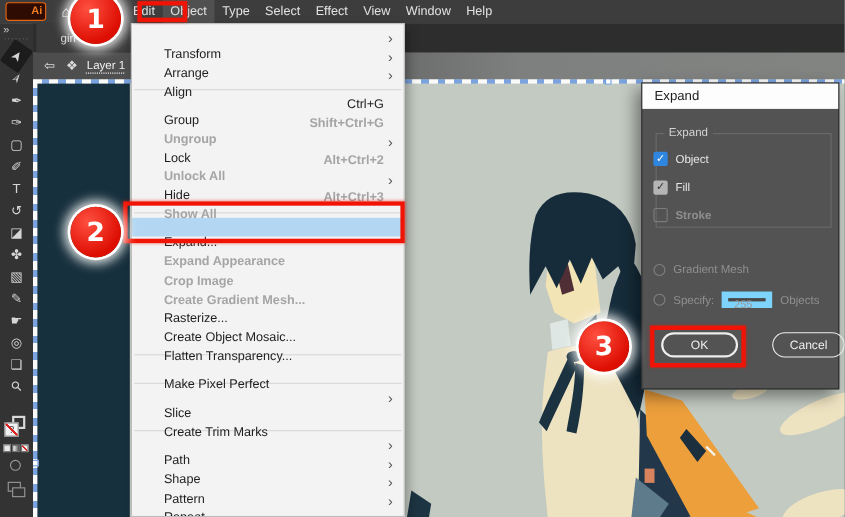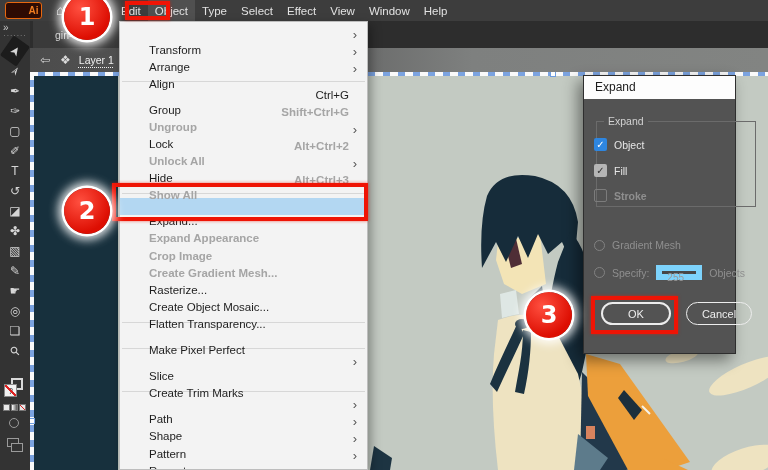--- a/index.html
+++ b/index.html
@@ -72,21 +72,21 @@
       padding:0 10px 0 29px;}
   .mi-label{flex:0 0 auto;margin-top:30px;}
   .mi-shortcut{margin-left:auto;color:#1d1d1d;padding-right:8px;}
   .mi-arrow{margin-left:auto;color:#555;font-size:13px;}
   .mi-shortcut:empty,.mi-arrow:empty{display:none;}
   .mi.disabled,.mi.disabled .mi-shortcut{color:#a5a5a5;font-weight:bold;}
   .mi.highlighted{background:#b3d7f2;}
   .mi-sep{height:1px;background:#d7d7d7;margin:4px 2px;}
 
   
-  #dialog{position:absolute;left:583px;top:75px;width:153px;height:279px;background:#535353;
+  #dialog{position:absolute;left:583px;top:75px;width:180px;height:279px;background:#535353;
           border:1px solid #2e2e2e;box-shadow:-5px 6px 14px rgba(0,0,0,.45);z-index:6;}
   #dlg-title{position:absolute;left:0;top:0;width:100%;height:23px;background:#fdfdfd;
              color:#1c1c1c;font-size:12px;line-height:23px;padding-left:11px;}
   .dlg-group{position:absolute;left:12px;width:160px;border:1px solid #6b6b6b;}
   #dlg-group1{top:45px;height:86px;}
   #dlg-group2{top:145px;height:74px;}
   .dlg-legend{position:absolute;top:-7px;left:7px;background:#535353;padding:0 4px;
               font-size:10.5px;color:#d2d2d2;}
   .dlg-row{position:absolute;left:10px;display:flex;align-items:center;gap:7px;font-size:10.5px;color:#e6e6e6;}
   .dlg-row.dim{color:#8f8f8f;}
@@ -95,21 +95,21 @@
   .cbox.blue{background:#2e86e0;color:#fff;}
   .cbox.gray{background:#b5b5b5;color:#333;}
   .cbox.off{border:1px solid #7c7c7c;color:transparent;}
   .radio{width:11px;height:11px;border:1.5px solid #828282;border-radius:50%;}
   .spec-input{width:46px;height:15px;background:#474747;border:6px solid #7dd3fc;color:#9a9a9a;
               font-size:10px;line-height:14px;padding-left:5px;}
   .dlg-btn{position:absolute;height:23px;border:1.5px solid #ededed;border-radius:12px;
            background:transparent;color:#ededed;font-size:11px;display:flex;align-items:center;
            justify-content:center;}
   #btn-ok{left:17px;top:226px;width:70px;border-width:2px;}
-  #btn-cancel{left:102px;top:226px;width:66px;}
+  #btn-cancel{left:118px;top:226px;width:66px;}
 
   
   .ann-rect{position:absolute;border:4px solid #ef1405;z-index:8;box-shadow:0 0 3px rgba(237,20,5,.6);}
   #rect1{left:125px;top:1px;width:45px;height:19px;}
   #rect2{left:112px;top:183px;width:256px;height:38px;}
   #rect3{left:591px;top:296px;width:87px;height:38px;}
   .ann-circle{position:absolute;width:46px;height:46px;border-radius:50%;z-index:9;
       background:radial-gradient(circle at 35% 30%,#ff5040,#dd0e02 70%);
       box-shadow:0 0 0 2.5px #fff,0 0 10px 6px rgba(255,255,255,.85);
       display:flex;align-items:center;justify-content:center;

